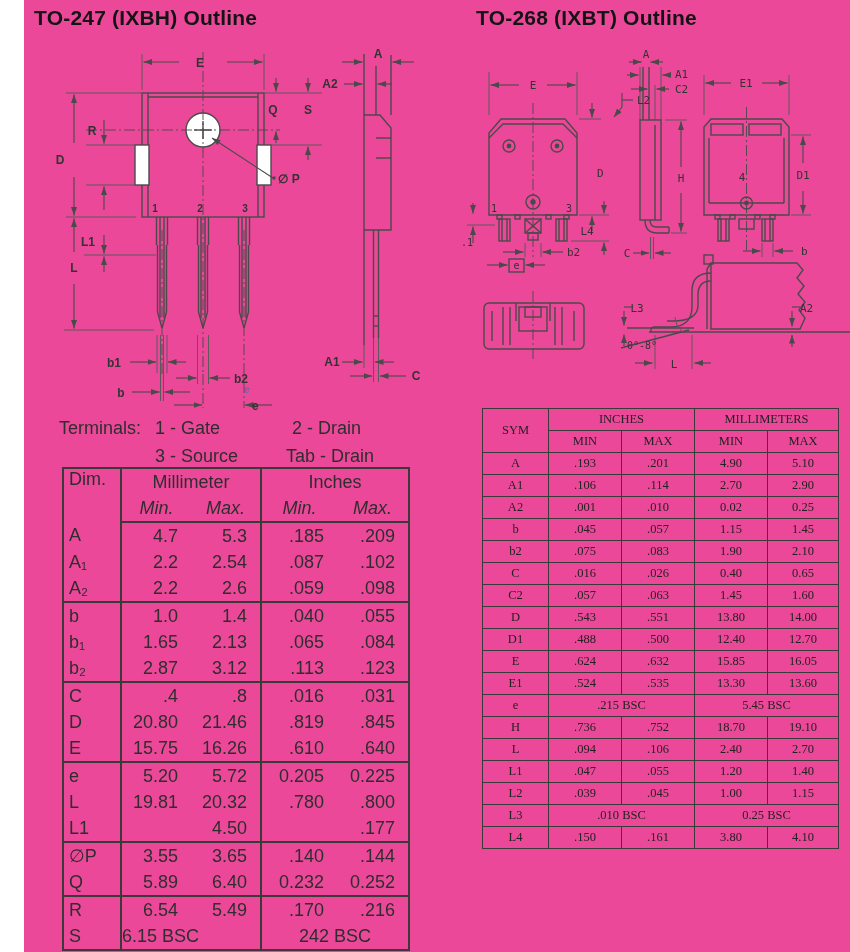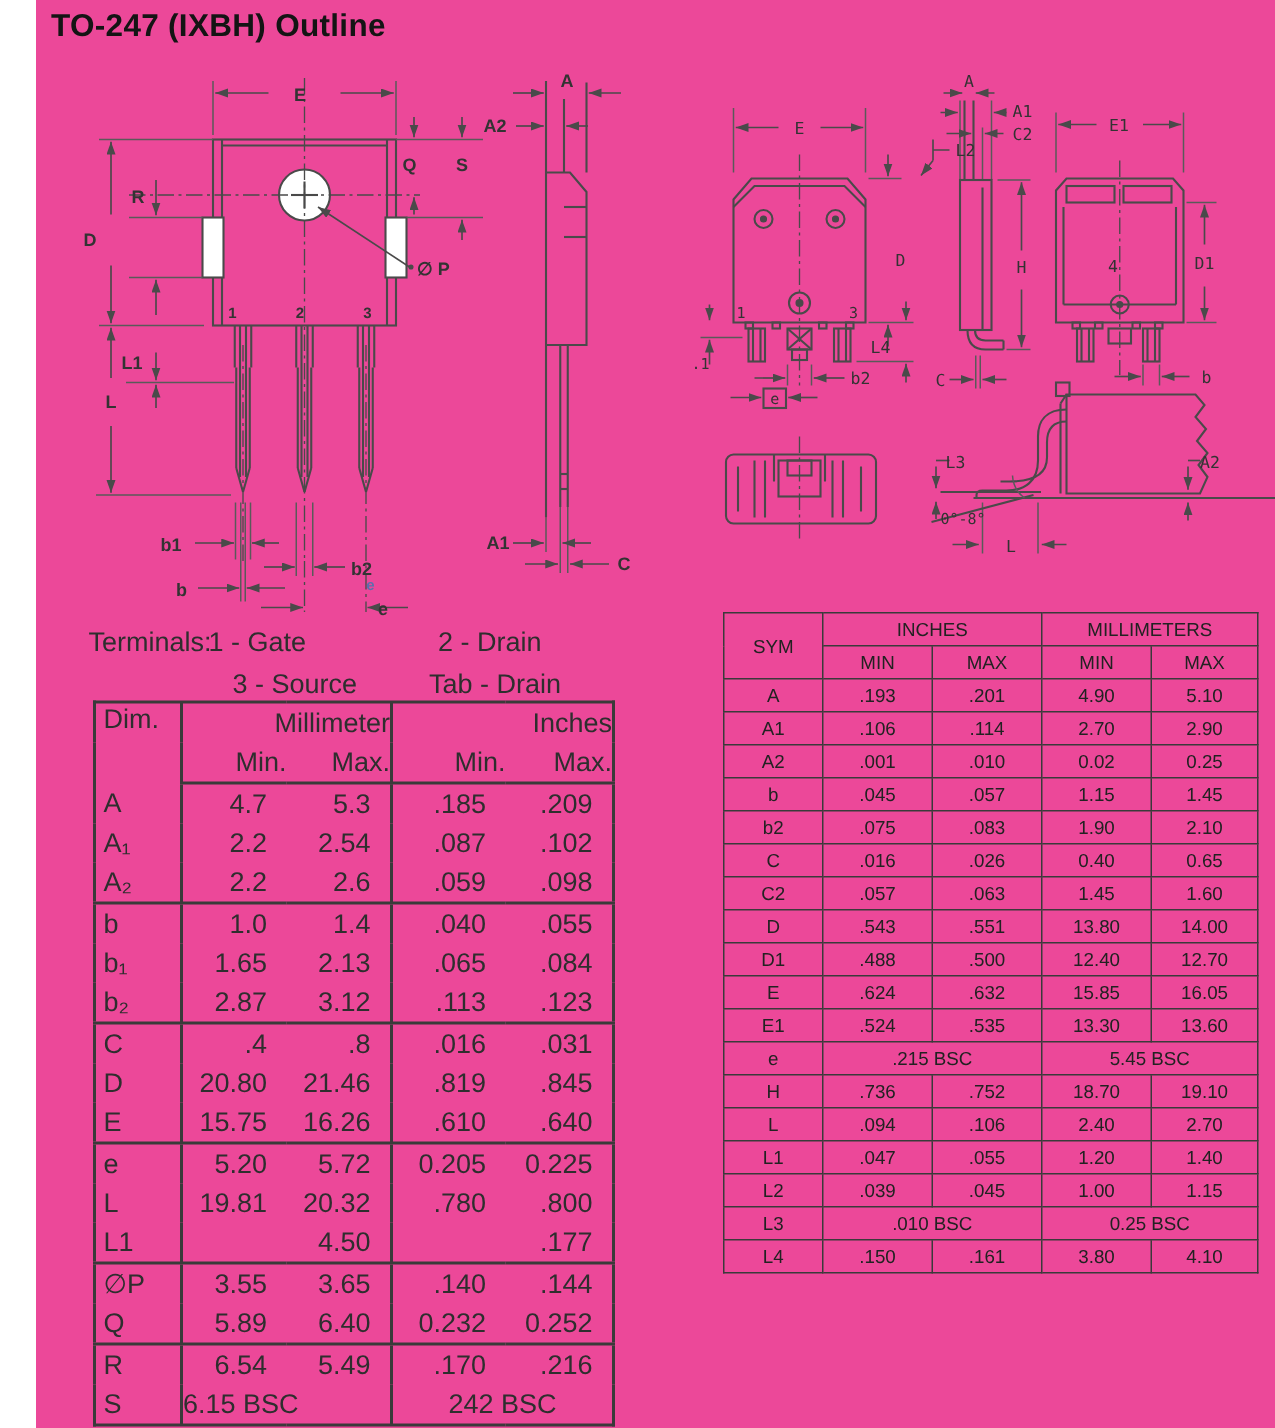--- a/index.html
+++ b/index.html
@@ -18,36 +18,37 @@
   svg text.sm{font-size:10px;}
   svg text.bl{fill:#5b6fae;font-size:10px;}
   .terms{position:absolute;left:0;top:0;width:440px;font-size:18px;color:#2e2e2e;}
   .terms span{position:absolute;white-space:nowrap;}
   
   #ltab{position:absolute;left:38px;top:467px;border-collapse:collapse;table-layout:fixed;width:346px;font-size:18px;color:#2e2e2e;}
   #ltab td,#ltab th{padding:0;height:26px;font-weight:normal;}
   #ltab .dim{text-align:left;padding-left:5px;border-right:2px solid #3a3a3a;}
   #ltab .n{text-align:right;padding-right:13px;}
   #ltab .mmx{border-right:2px solid #3a3a3a;}
-  #ltab .ctr{text-align:right;}
+  #ltab .ctr{text-align:center;}
   #ltab{border:2px solid #3a3a3a;}
-  #ltab thead tr:last-child th{border-bottom:2px solid #3a3a3a;}
+  #ltab thead tr:last-child th{border-bottom:2px solid #3a3a3a;font-style:italic;}
   #ltab tr.grp td{border-top:2px solid #3a3a3a;}
   #ltab .bsc{border-right:2px solid #3a3a3a;}
   #ltab .bsc2{text-align:center;}
   
-  #rtab{position:absolute;left:458px;top:408px;border-collapse:collapse;table-layout:fixed;width:356px;font-family:Liberation Sans, sans-serif;font-size:12.5px;color:#222;}
+  #rtab{position:absolute;left:458px;top:408px;border-collapse:collapse;table-layout:fixed;width:356px;font-family:Liberation Serif, serif;font-size:12.5px;color:#222;}
   #rtab td,#rtab th{border:1.6px solid #3a3a3a;text-align:center;padding:0;height:21px;font-weight:normal;}
 </style>
 </head>
 <body>
 
 <div class="page">
 
   <div class="title" id="lt-title">TO-247 (IXBH) Outline</div>
+  <div class="title" id="rt-title">TO-268 (IXBT) Outline</div>
 
   <svg class="drw" style="left:0;top:40px" width="440" height="380" viewBox="0 0 440 380">
     <defs>
       <marker id="ar1" markerWidth="9" markerHeight="7" refX="8.5" refY="3" orient="auto" markerUnits="userSpaceOnUse">
         <path d="M0,0 L8.5,3 L0,6 Z" fill="#4a4a4a"></path>
       </marker>
     </defs>
 
     <g class="s">
       <rect x="118" y="53" width="122" height="124"></rect>
@@ -376,21 +377,21 @@
     <text x="283" y="136" text-anchor="middle">4</text>
     <text x="342" y="210" text-anchor="start">b</text>
     <text x="178" y="267" text-anchor="middle">L3</text>
     <text class="sm" x="168" y="304" text-anchor="start">0°-8°</text>
     <text x="215" y="323" text-anchor="middle">L</text>
     <text x="341" y="267" text-anchor="start">A2</text>
   </svg>
 
   <div class="terms">
     <span style="left:35px;top:418px">Terminals:</span>
-    <span style="left:115px;top:418px">1 - Gate</span>
+    <span style="left:131px;top:418px">1 - Gate</span>
     <span style="left:268px;top:418px">2 - Drain</span>
     <span style="left:131px;top:446px">3 - Source</span>
     <span style="left:262px;top:446px">Tab - Drain</span>
   </div>
 
   <table id="ltab">
     <colgroup>
         <col style="width:58px">
         <col style="width:70px">
         <col style="width:70px">

